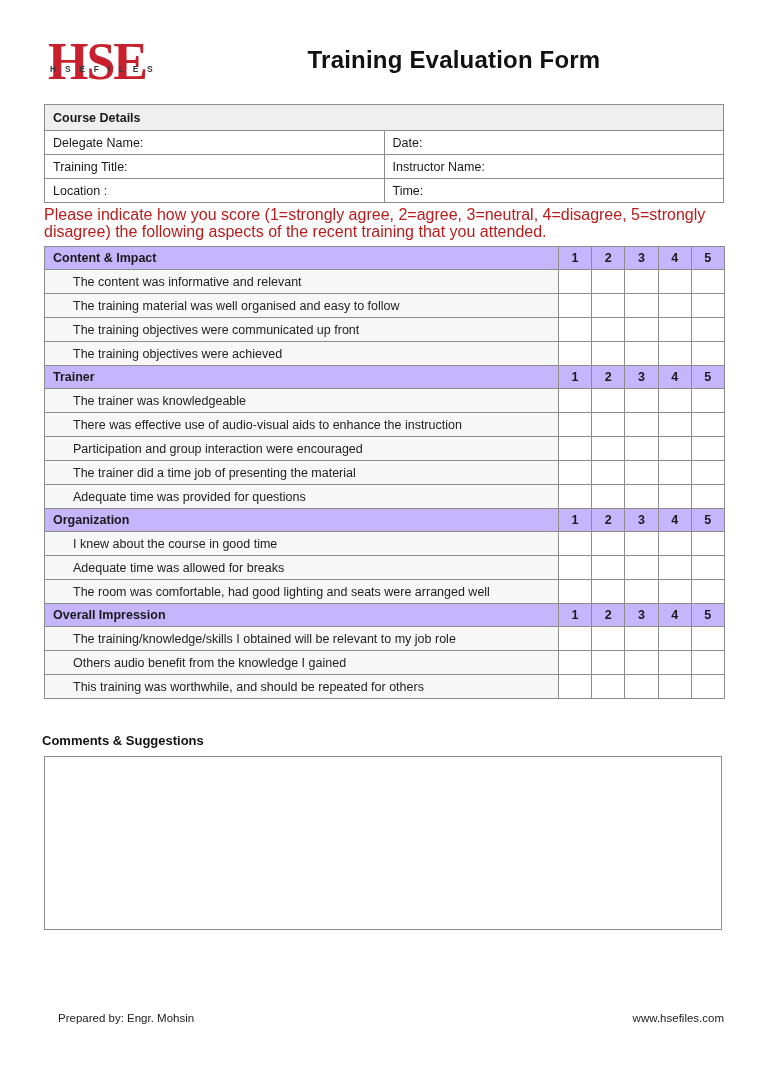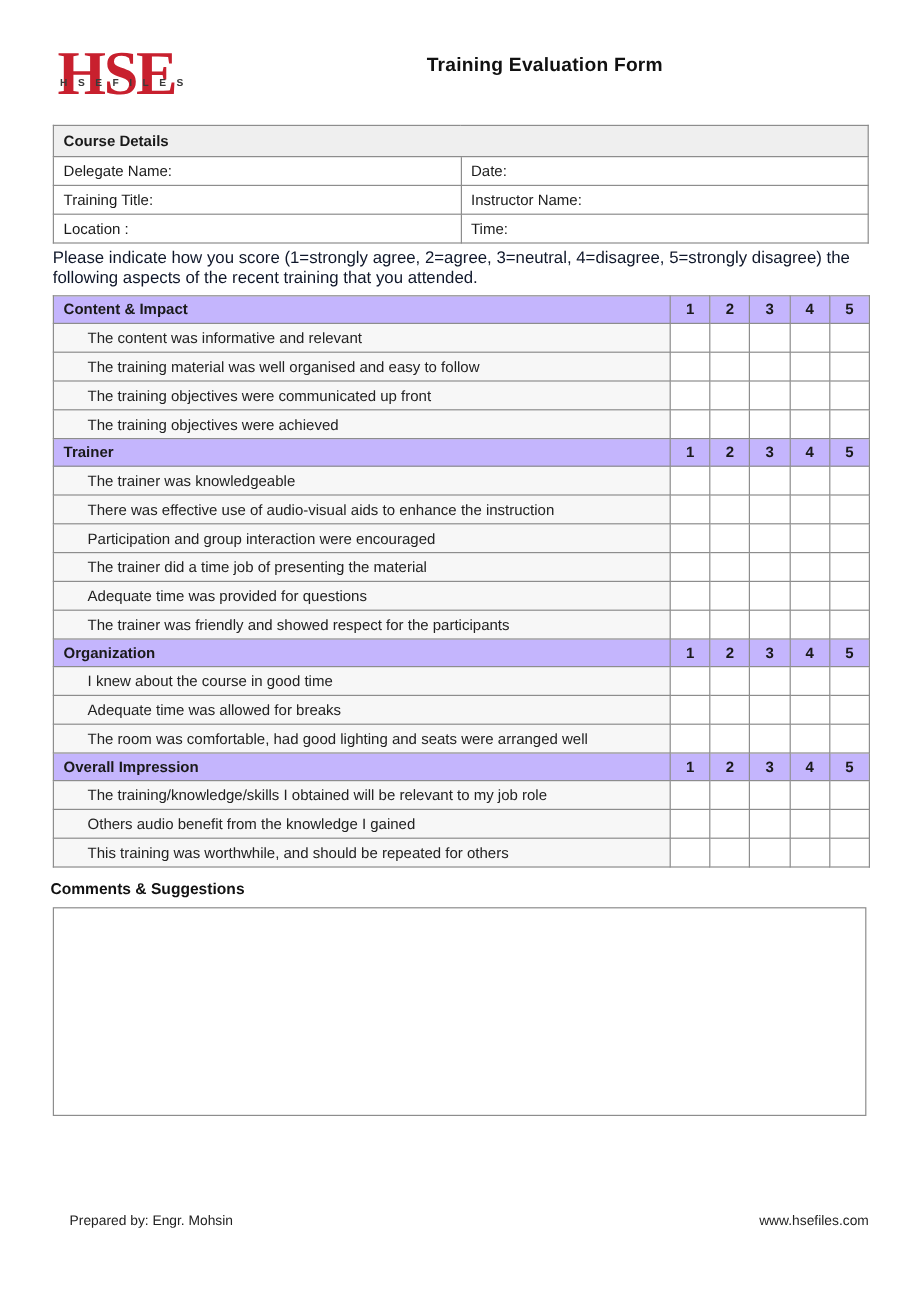--- a/index.html
+++ b/index.html
@@ -60,21 +60,21 @@
     letter-spacing: 3.2px;
     color: #3a3a3a;
     white-space: nowrap;
   }
   .form-title {
     position: absolute;
     left: 140px;
     top: 18px;
     width: 540px;
     text-align: center;
-    font-size: 16px;
+    font-size: 24px;
     font-weight: bold;
     color: #111;
     letter-spacing: 0.2px;
   }
 
   
   .tbl {
     border-collapse: collapse;
     table-layout: fixed;
     width: 680px;
@@ -104,23 +104,23 @@
   }
   .cell-left  { width: 341px; }
   .cell-right { width: 339px; }
 
   
   .instructions {
     position: absolute;
     left: 44px;
     top: 206px;
     width: 678px;
-    font-size: 14px;
+    font-size: 16px;
     line-height: 17px;
-    color: #0f172a;
+    color: #b91c1c;
   }
 
   
   .rating-wrap {
     position: absolute;
     left: 44px;
     top: 246px;
     width: 680px;
   }
   .rating-wrap table { width: 680px; }
@@ -315,28 +315,20 @@
             <td class="box"></td>
           </tr>
           <tr class="item-row">
             <td class="label">Adequate time was provided for questions</td>
             <td class="box"></td>
             <td class="box"></td>
             <td class="box"></td>
             <td class="box"></td>
             <td class="box"></td>
           </tr>
-          <tr class="item-row">
-            <td class="label">The trainer was friendly and showed respect for the participants</td>
-            <td class="box"></td>
-            <td class="box"></td>
-            <td class="box"></td>
-            <td class="box"></td>
-            <td class="box"></td>
-          </tr>
           <tr class="sec-row">
             <td>Organization</td>
             <td class="num">1</td>
             <td class="num">2</td>
             <td class="num">3</td>
             <td class="num">4</td>
             <td class="num">5</td>
           </tr>
           <tr class="item-row">
             <td class="label">I knew about the course in good time</td>

